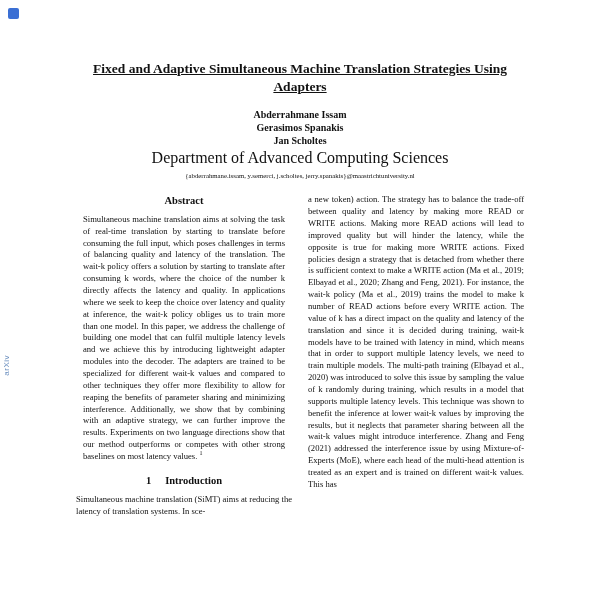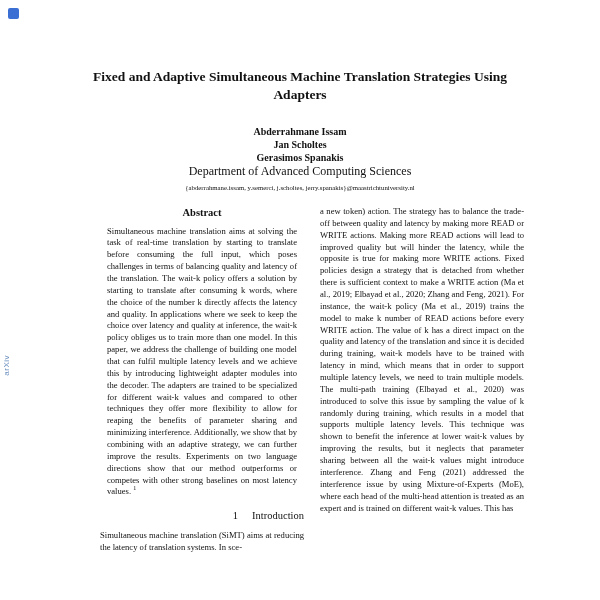--- a/index.html
+++ b/index.html
@@ -34,49 +34,49 @@
     letter-spacing: 0.5px;
   }
   .paper {
     padding: 56px 76px 0 76px;
   }
   .title {
     font-size: 13.5px;
     font-weight: bold;
     text-align: center;
     line-height: 1.32;
-    margin: 12px 4px;
+    margin: 4px 4px;
+    text-decoration: underline;
   }
   .authors {
-    margin-top: 21px;
+    margin-top: 12px;
     text-align: center;
   }
   .author-line {
     font-weight: bold;
     font-size: 10px;
     line-height: 1.32;
   }
   .affil-line {
-    font-size: 12px;
+    font-size: 16px;
     line-height: 1.32;
     text-align: center;
   }
   .email-line {
     margin-top: 4px;
     text-align: center;
     font-family: Liberation Serif, serif;
     font-size: 6.8px;
     color: #111111;
     white-space: nowrap;
   }
   .columns {
     margin-top: 15px;
     display: flex;
     gap: 16px;
-    margin-left: 24px;
   }
   .col {
     flex: 1 1 0;
     font-size: 8.6px;
     line-height: 1.38;
     text-align: justify;
   }
   .col-left .abstract-wrap {
     padding: 0 7px;
   }
@@ -88,24 +88,24 @@
   }
   .abstract-body {
     margin: 0;
   }
   sup.fnmark {
     font-size: 6px;
     vertical-align: super;
     line-height: 0;
   }
   .section-heading {
-    font-weight: normal;
+    font-weight: bold;
     font-size: 10.5px;
     margin: 11px 0 6px 0;
-    text-align: right;
+    text-align: center;
   }
   .section-heading .sec-num {
     display: inline-block;
     margin-right: 14px;
   }
   .body-par {
     margin: 0;
   }
 </style>
 </head>
@@ -114,22 +114,22 @@
 <div class="corner-mark"></div>
 
 <div class="arxiv-strip">arXiv</div>
 
 <div class="paper">
 
   <div class="title">Fixed and Adaptive Simultaneous Machine Translation Strategies Using Adapters</div>
 
   <div class="authors">
     <div class="author-line">Abderrahmane Issam</div>
+    <div class="author-line">Gerasimos Spanakis</div>
     <div class="author-line">Jan Scholtes</div>
-    <div class="author-line">Gerasimos Spanakis</div>
     <div class="affil-line">Department of Advanced Computing Sciences</div>
   </div>
 
   <div class="email-line">{abderrahmane.issam, y.semerci, j.scholtes, jerry.spanakis}@maastrichtuniversity.nl</div>
 
   <div class="columns">
 
     <div class="col col-left">
       <div class="abstract-wrap">
         <div class="abstract-heading">Abstract</div>

